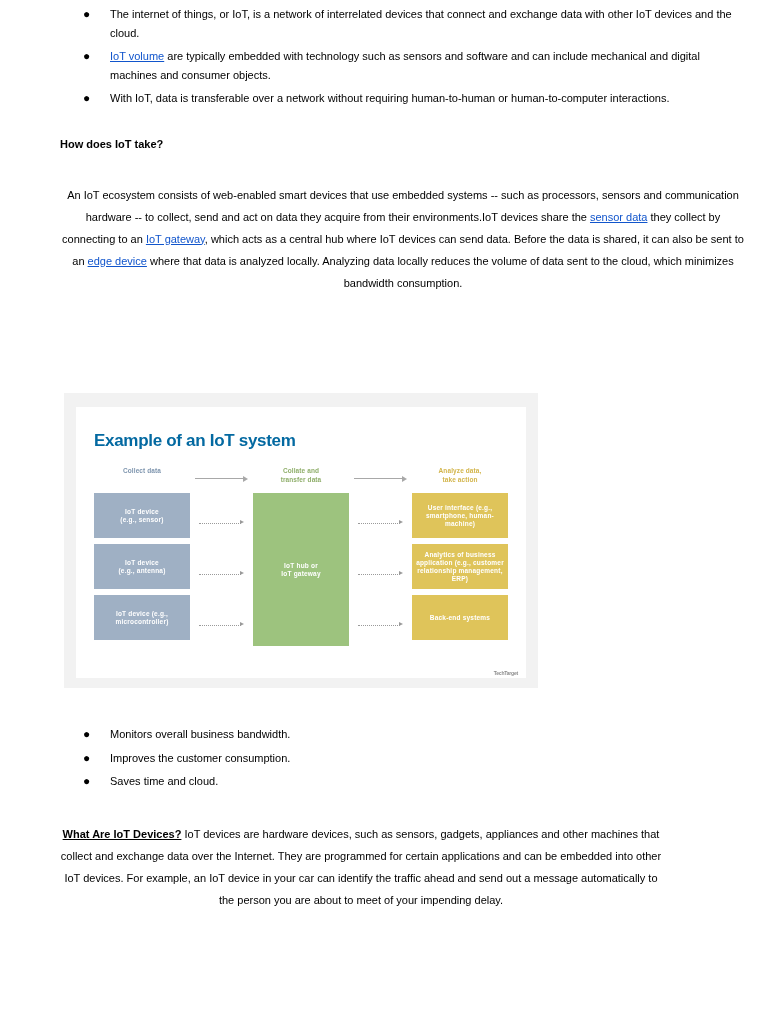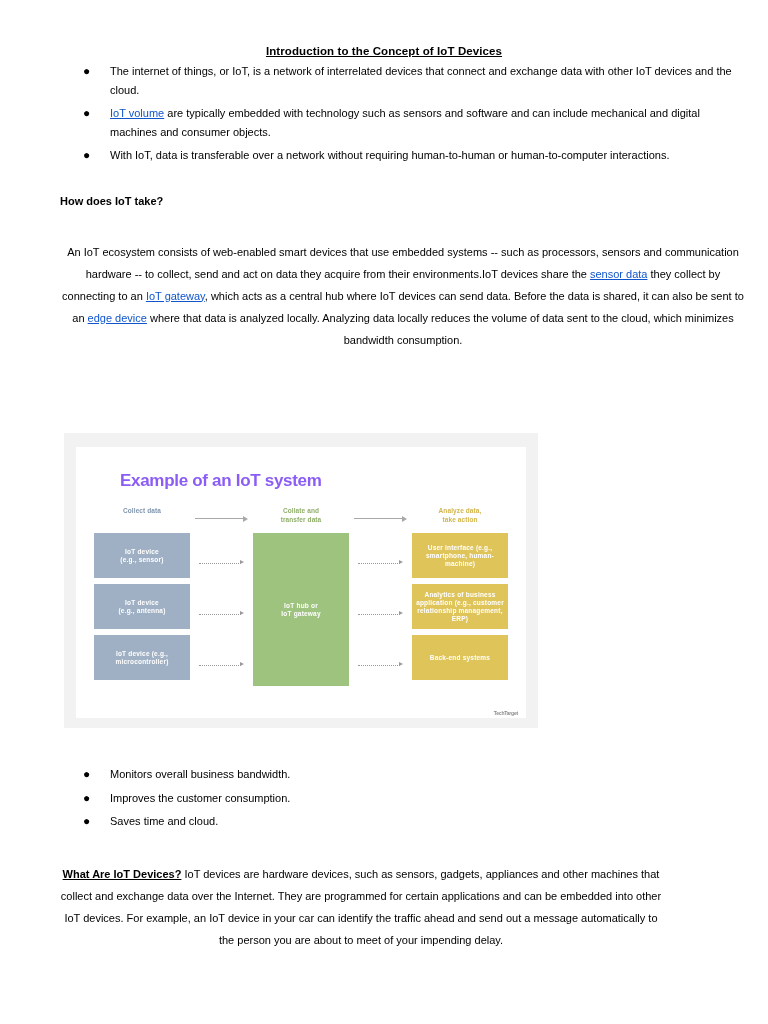--- a/index.html
+++ b/index.html
@@ -92,24 +92,23 @@
   }
   .figure-inner {
     width:100%; height:100%;
     background:#ffffff;
     position:relative;
     padding:10px 18px 6px 18px;
   }
   .fig-title {
     font-size:17px;
     font-weight:bold;
-    color:#8b5cf6;
+    color:#0369a1;
     letter-spacing:-0.3px;
     margin-top:14px;
-    margin-left:26px;
   }
   .fig-cols {
     position:relative;
     margin-top:16px;
     display:flex;
     justify-content:space-between;
     align-items:flex-start;
   }
   .col { width:96px; }
   .col-head {
@@ -210,21 +209,20 @@
   .post-bullets { position:absolute; left:0; top:715px; width:768px; }
   .post-bullets li { line-height:17px; margin-top:10px; }
 
   .final { position:absolute; left:0; top:818px; width:684px; }
 </style>
 </head>
 <body>
 
 <div class="page">
 
-  <div class="doc-title">Introduction to the Concept of IoT Devices</div>
 
 
   <ul class="bullets">
     <li>
       <span class="dot">●</span><span>The internet of things, or IoT, is a network of interrelated devices that connect and exchange data with other IoT devices and the cloud.</span>
     </li>
     <li>
       <span class="dot">●</span><a class="link">IoT volume</a><span> are typically embedded with technology such as sensors and software and can include mechanical and digital machines and consumer objects.</span>
     </li>
     <li>

